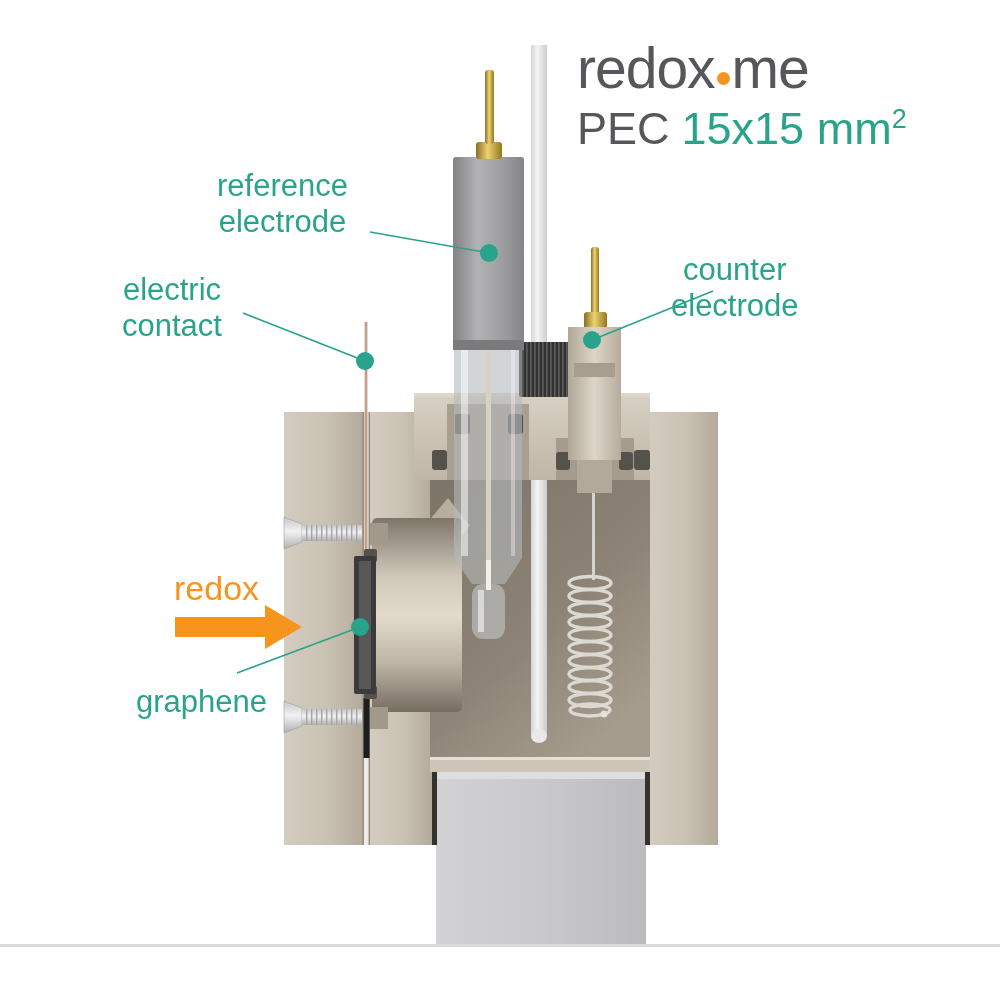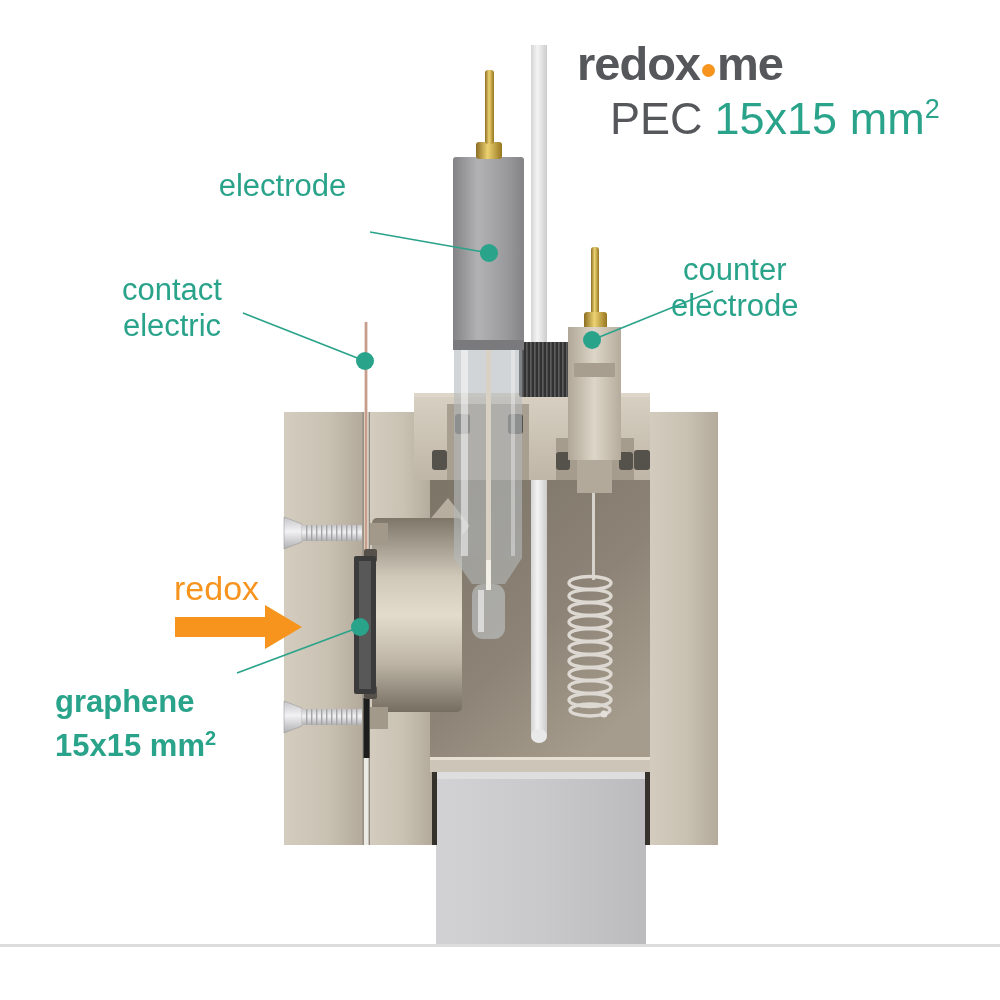--- a/index.html
+++ b/index.html
@@ -8,26 +8,26 @@
   html,body{margin:0;padding:0;}
   body{font-family:"Liberation Sans", sans-serif; background:#ffffff;}
   .stage{position:relative;width:1000px;height:1000px;background:#ffffff;overflow:hidden;}
   .stage svg{position:absolute;left:0;top:0;}
   .lbl{position:absolute;color:var(--teal);font-size:31px;line-height:36px;font-weight:400;}
   .lbl .ln{display:block;}
   .lbl-reference{left:200px;top:168px;width:165px;text-align:center;}
   .lbl-electric{left:98px;top:272px;width:148px;text-align:center;}
   .lbl-counter{left:671px;top:252px;text-align:center;}
   .lbl-light{left:174px;top:570px;color:var(--orange);font-size:34px;}
-  .lbl-graphene{left:55px;top:684px;width:212px;font-weight:bold;}
+  .lbl-graphene{left:55px;top:684px;width:212px;text-align:right;}
   sup.sz{font-size:20px;}
   .title-block{position:absolute;left:577px;top:40px;}
-  .brand-line{font-size:47px;font-weight:700;color:var(--logo-gray);letter-spacing:-1px;line-height:1;}
+  .brand-line{font-size:57px;font-weight:400;color:var(--logo-gray);letter-spacing:-1px;line-height:1;}
   .brand-dot{display:inline-block;width:13px;height:13px;border-radius:50%;background:var(--orange);margin:0 2px 3px 2px;}
-  .product-line{margin-top:9px;font-size:45px;line-height:1;color:var(--logo-gray);margin-left:33px;}
+  .product-line{margin-top:9px;font-size:45px;line-height:1;color:var(--logo-gray);}
   .product-line .size{color:var(--teal);margin-left:12px;}
   .product-line sup{font-size:27px;color:var(--teal);}
   .ann-line{stroke:var(--teal);stroke-width:1.7;}
   .ann-dot{fill:var(--teal);}
   .arrow{fill:var(--orange);}
 </style>
 </head>
 <body>
 
 <div class="stage">
@@ -253,33 +253,33 @@
     </g>
     <polygon class="arrow" points="175,617 265,617 265,605 302,627 265,649 265,637 175,637"></polygon>
   </svg>
 
   <div class="title-block">
     <div class="brand-line"><span>redox</span><span class="brand-dot"></span><span>me</span></div>
     <div class="product-line"><span>PEC</span><span class="size">15x15 mm</span><sup>2</sup></div>
   </div>
 
   <div class="lbl lbl-reference">
+    <span class="ln">reference</span>
     <span class="ln">electrode</span>
   </div>
 
   <div class="lbl lbl-counter">
     <span class="ln">counter</span>
     <span class="ln">electrode</span>
   </div>
 
   <div class="lbl lbl-electric">
+    <span class="ln">electric</span>
     <span class="ln">contact</span>
-    <span class="ln">electric</span>
   </div>
 
   <div class="lbl lbl-light">redox</div>
 
   <div class="lbl lbl-graphene">
     <span class="ln">graphene</span>
-    <span class="ln"><span>15x15 mm</span><sup class="sz">2</sup></span>
   </div>
 
 </div>
 
 </body></html>

